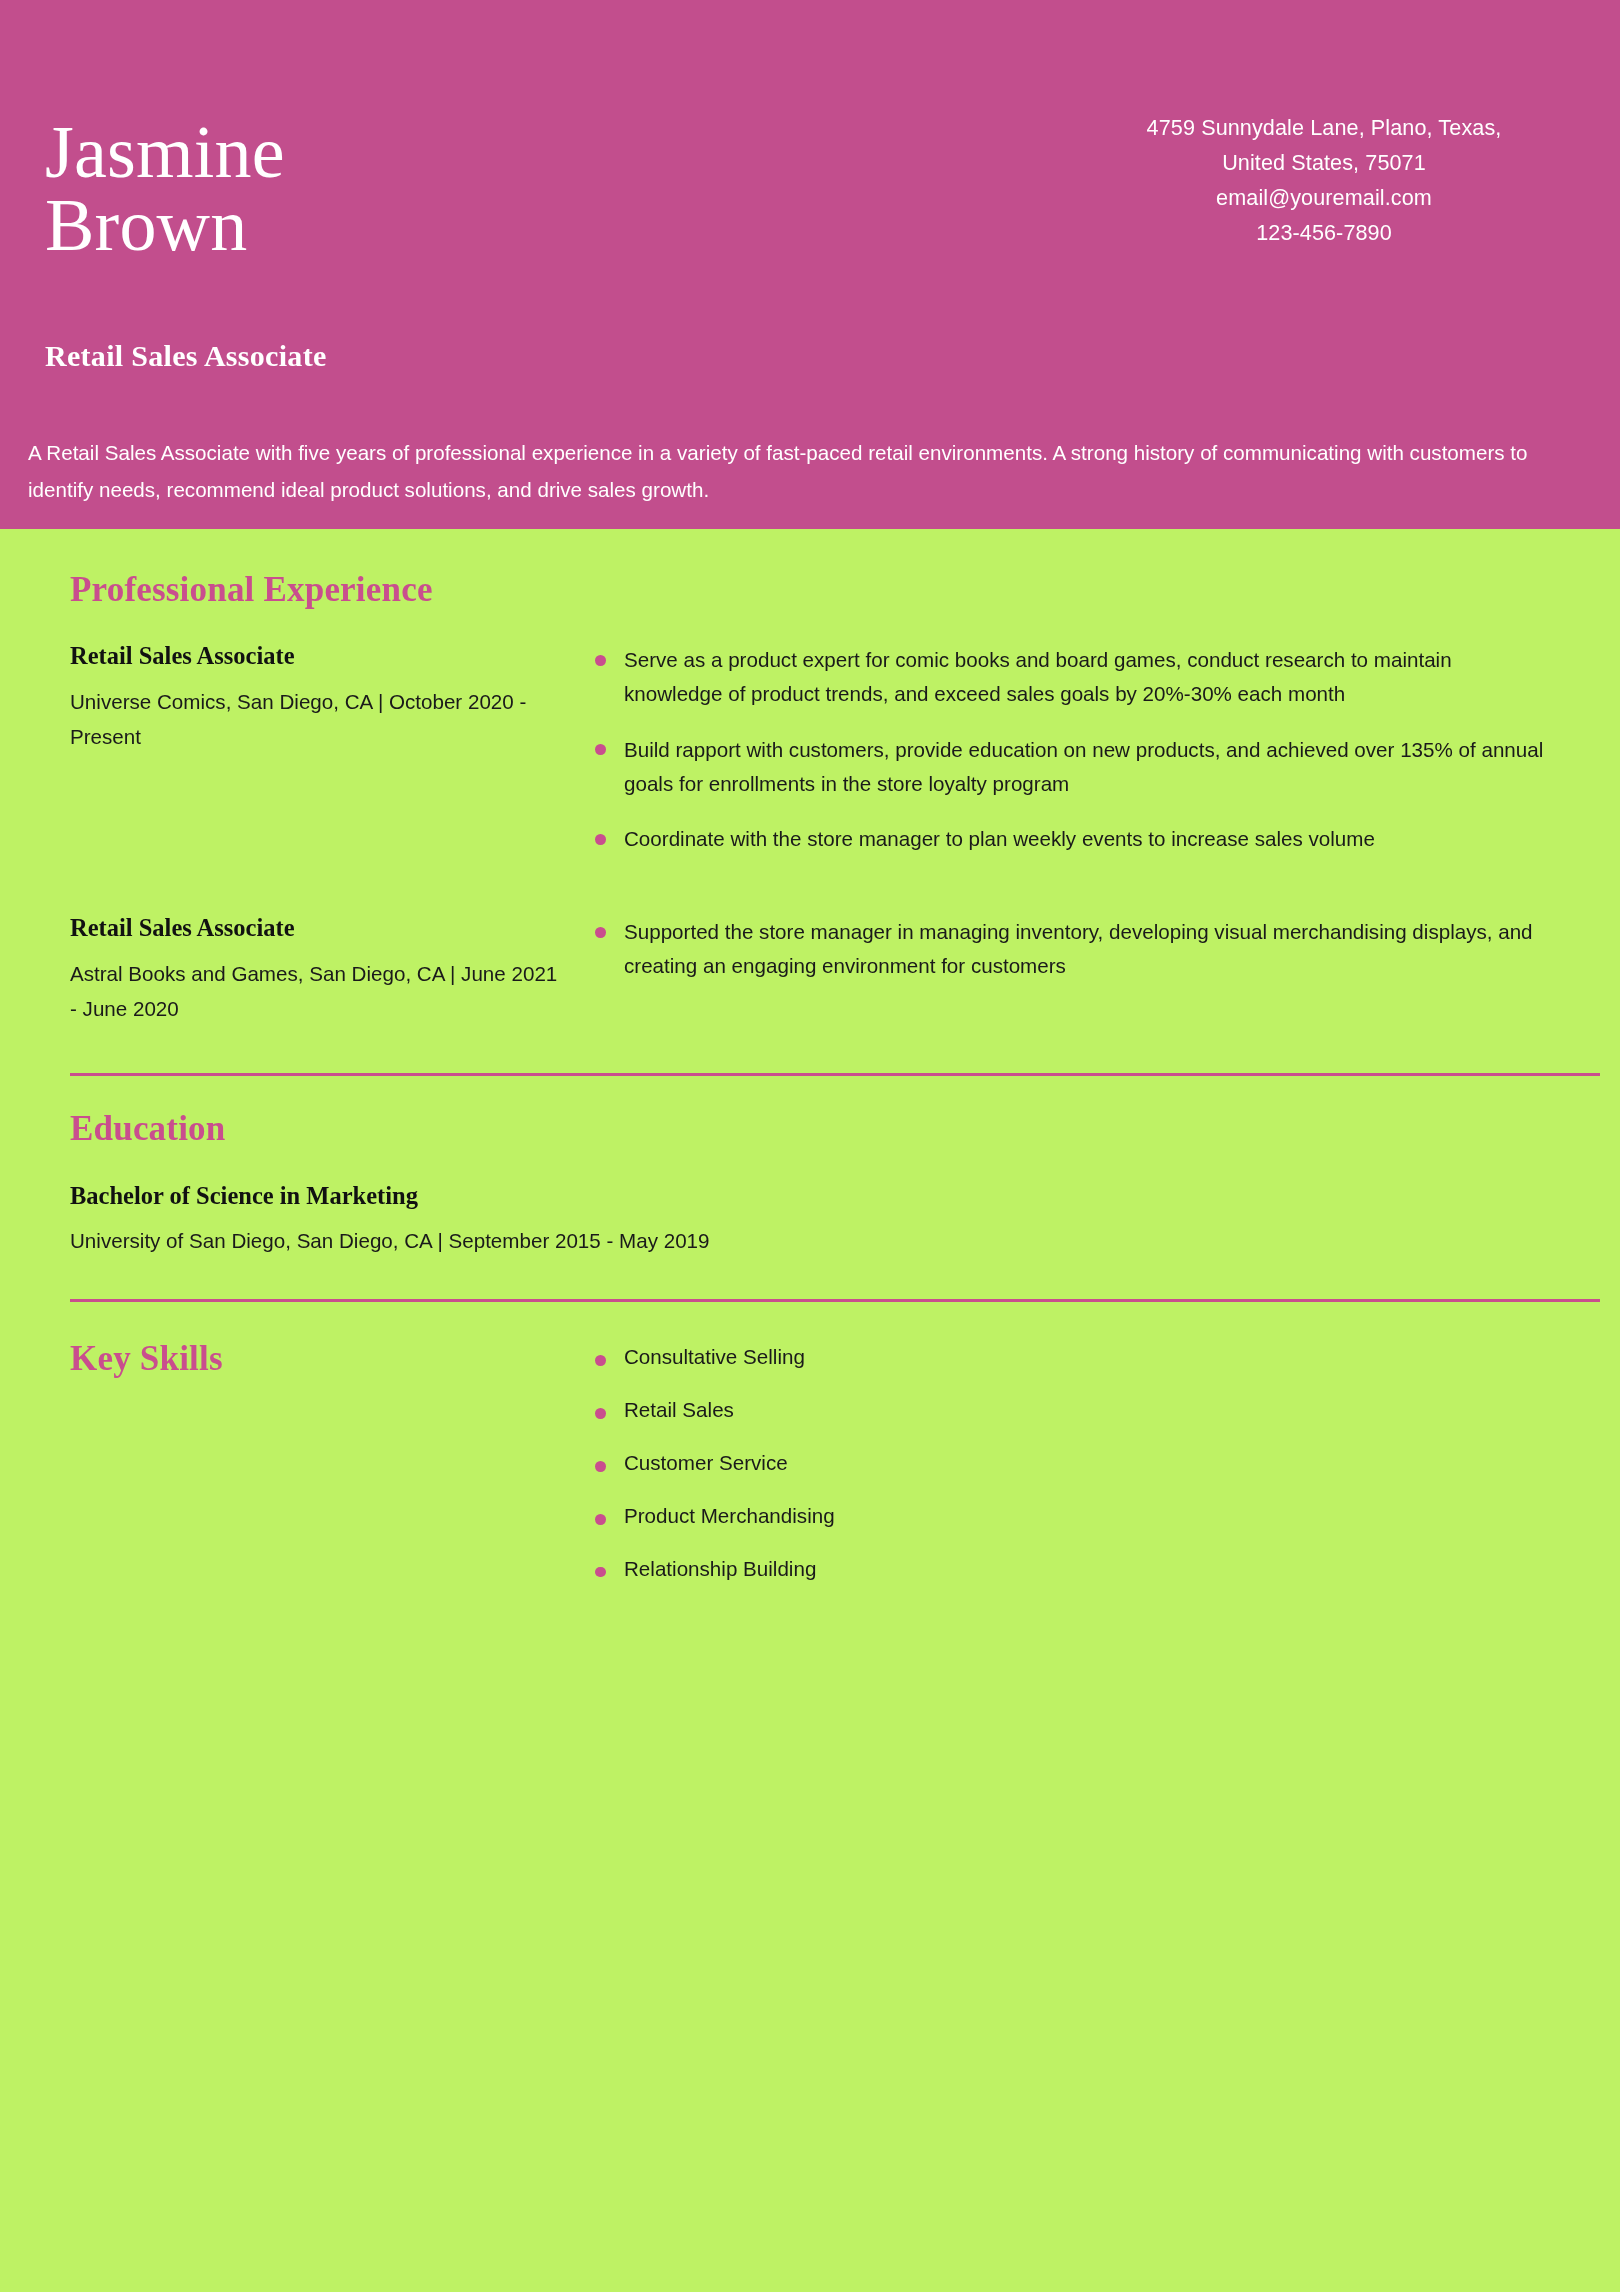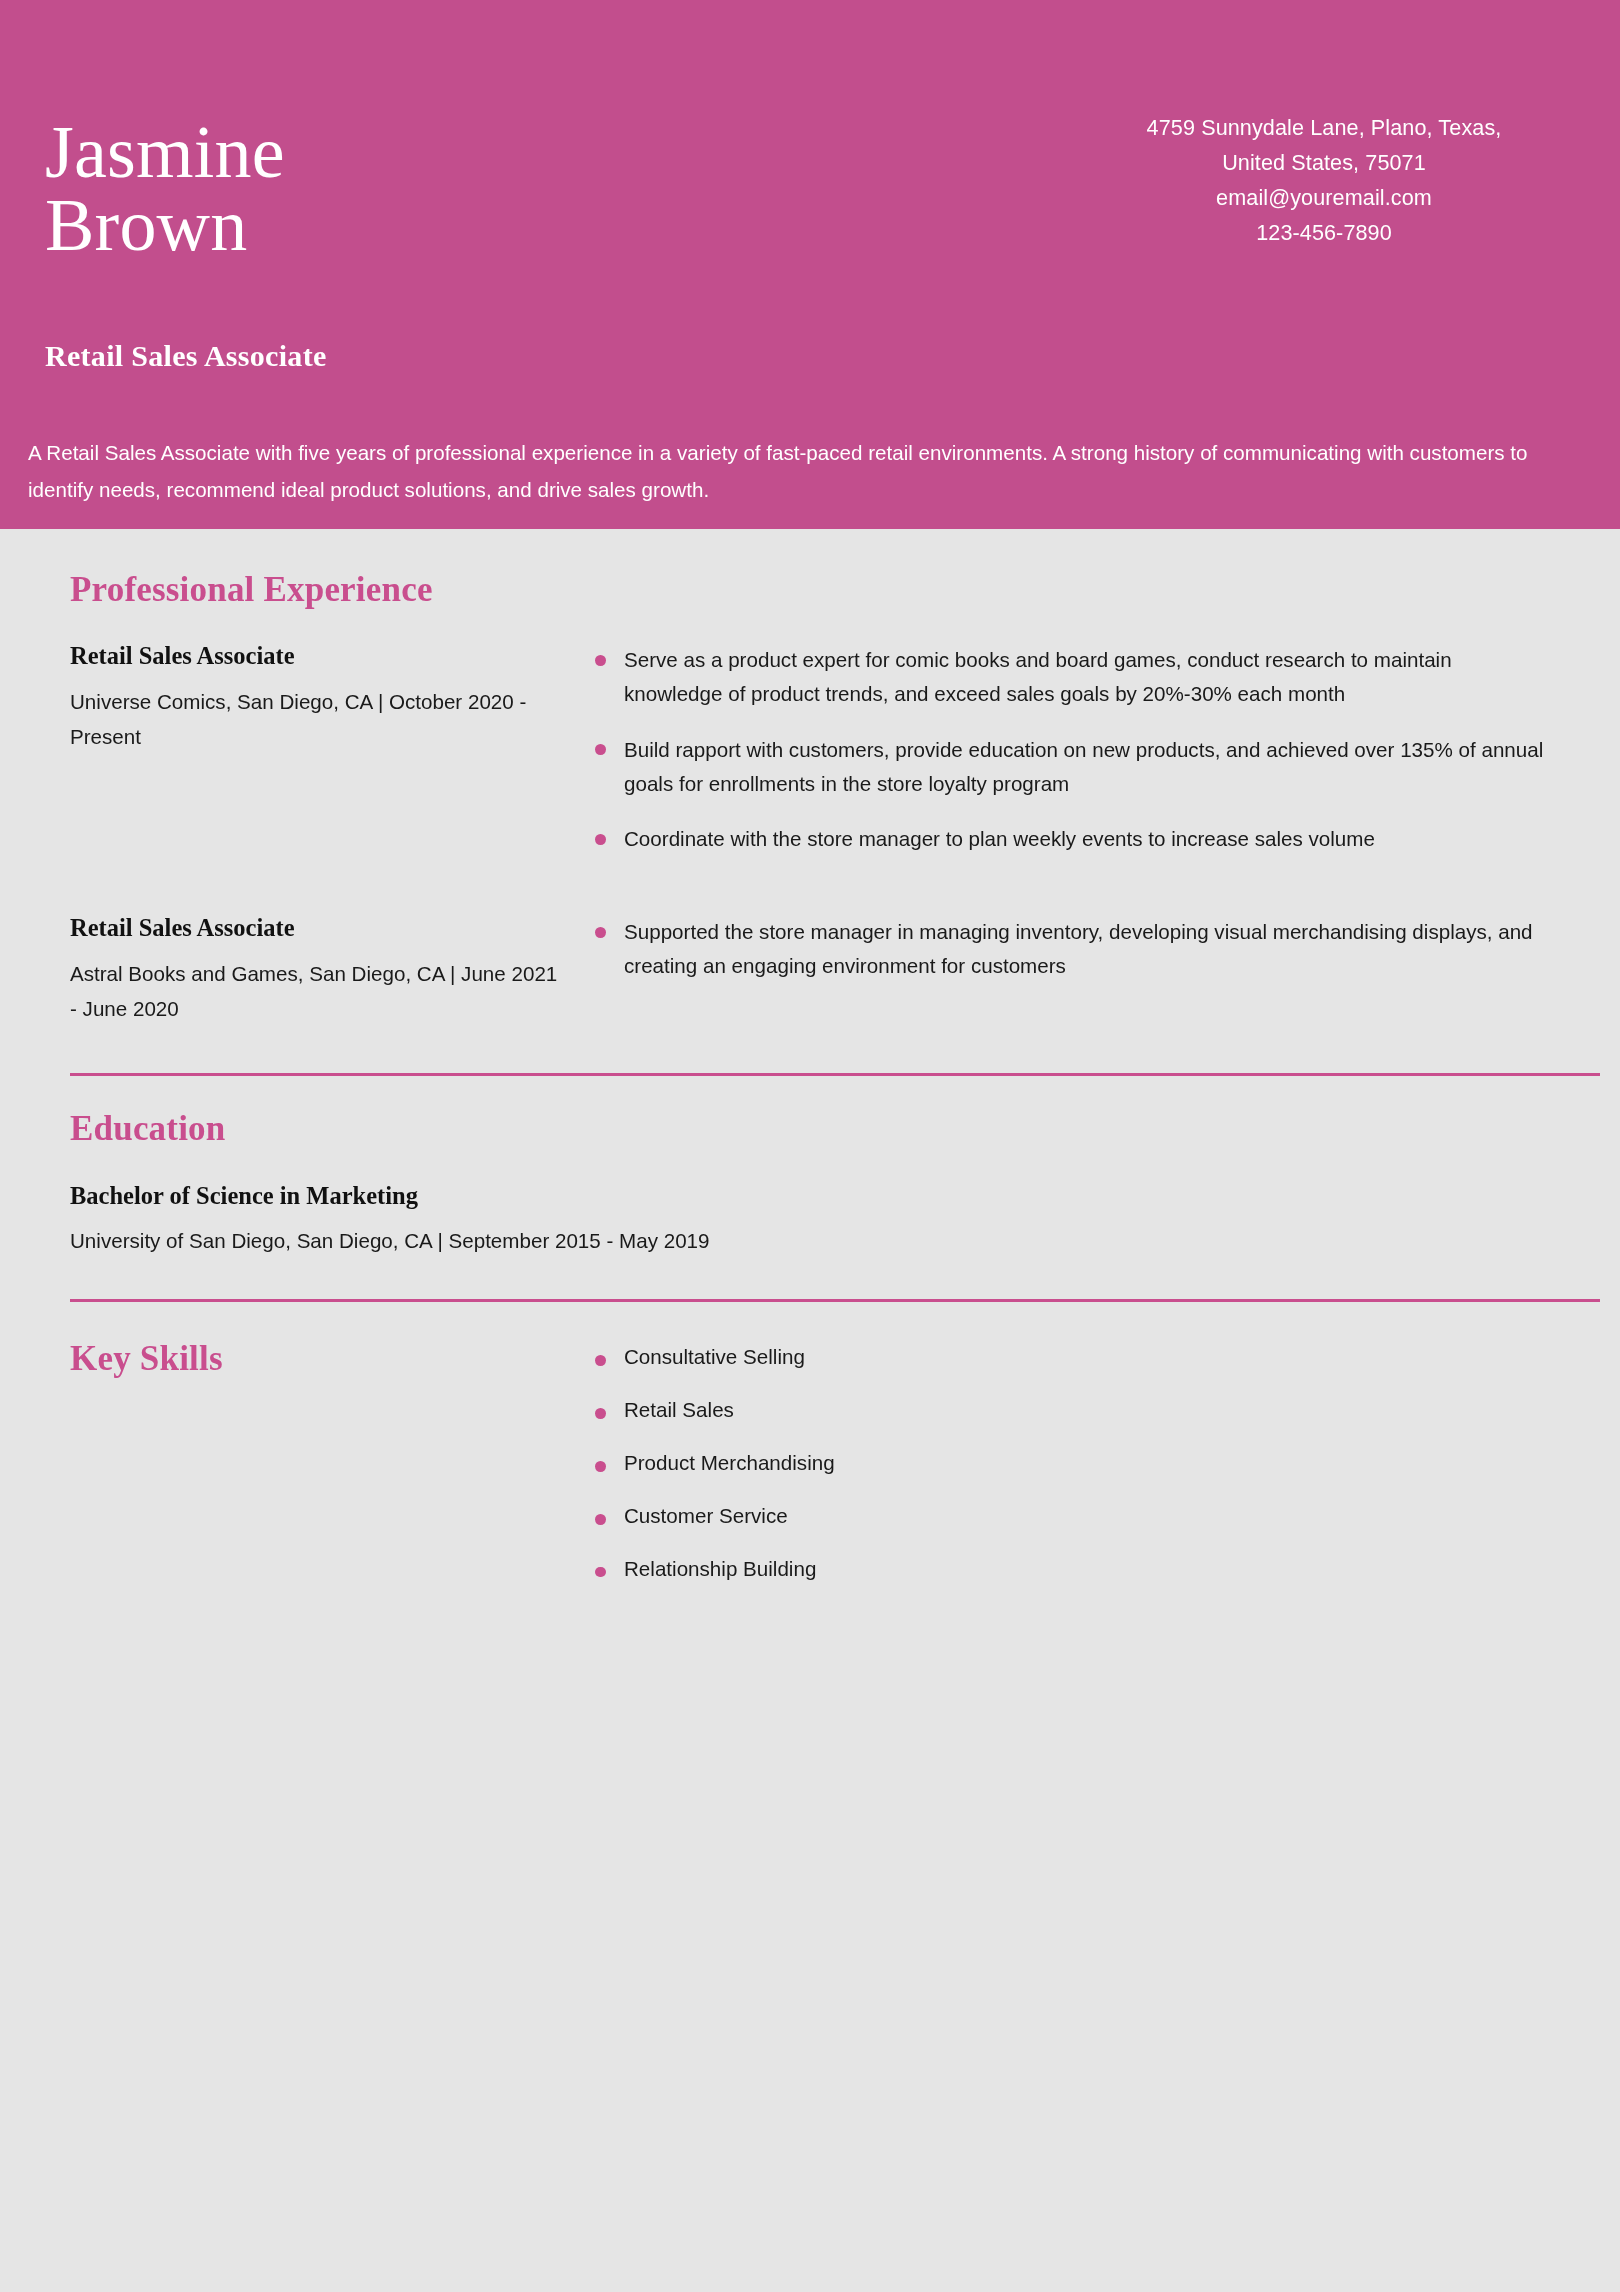--- a/index.html
+++ b/index.html
@@ -12,21 +12,21 @@
     height: 2293px;
     font-family: "Liberation Sans", sans-serif;
     color: #1a1a1a;
     overflow: hidden;
   }
 
   .page {
     width: 1620px;
     height: 2293px;
     position: relative;
-    background: #e5e5e5;
+    background: #bef264;
   }
 
   
   .header {
     background: #c24e8d;
     height: 529px;
     position: relative;
     box-sizing: border-box;
     padding: 0;
   }
@@ -282,22 +282,22 @@
     <div class="divider"></div>
 
     <div id="skills-section">
       <div class="skills-left">
         <h2 class="section-title">Key Skills</h2>
       </div>
       <div class="skills-right">
         <ul class="skills">
           <li><span class="dot"></span><span>Consultative Selling</span></li>
           <li><span class="dot"></span><span>Retail Sales</span></li>
+          <li><span class="dot"></span><span>Customer Service</span></li>
           <li><span class="dot"></span><span>Product Merchandising</span></li>
-          <li><span class="dot"></span><span>Customer Service</span></li>
           <li><span class="dot"></span><span>Relationship Building</span></li>
         </ul>
       </div>
     </div>
 
   </div>
 </div>
 
 
 </body></html>

